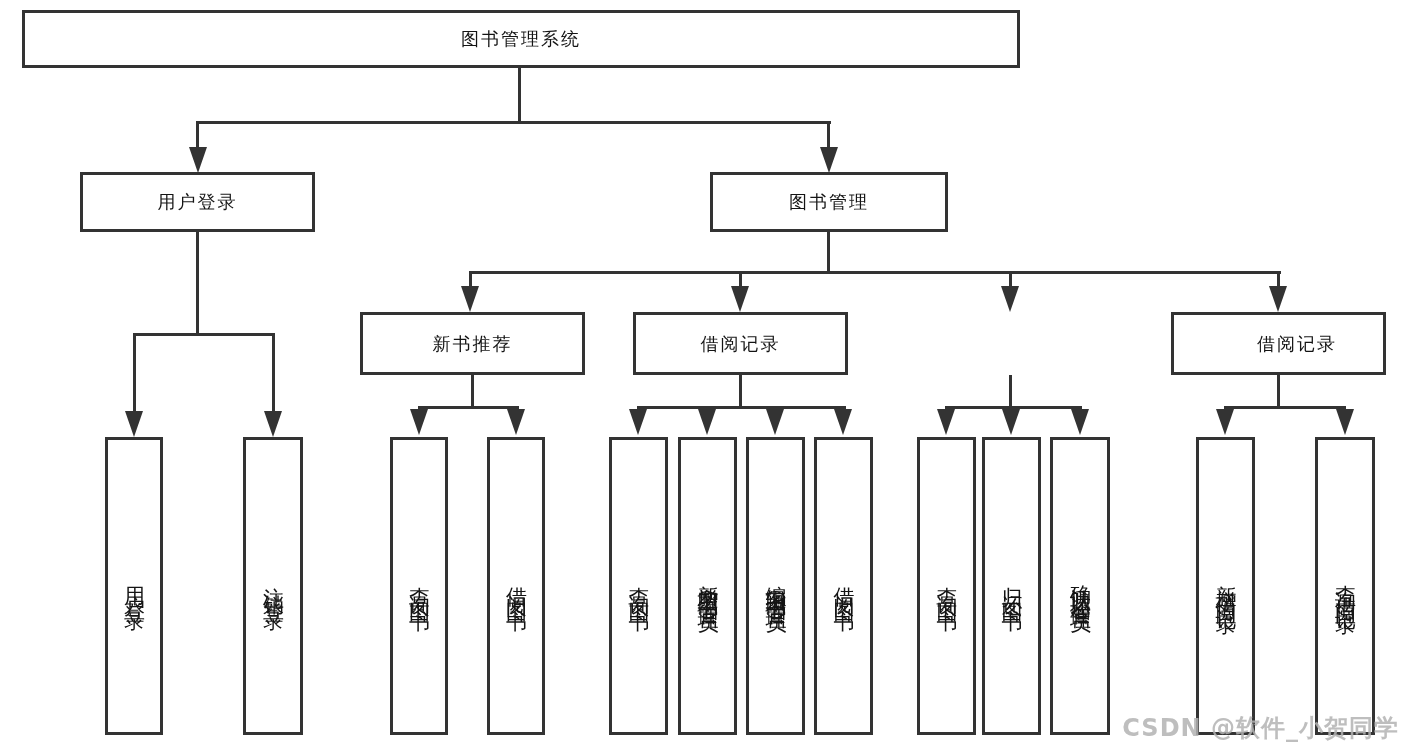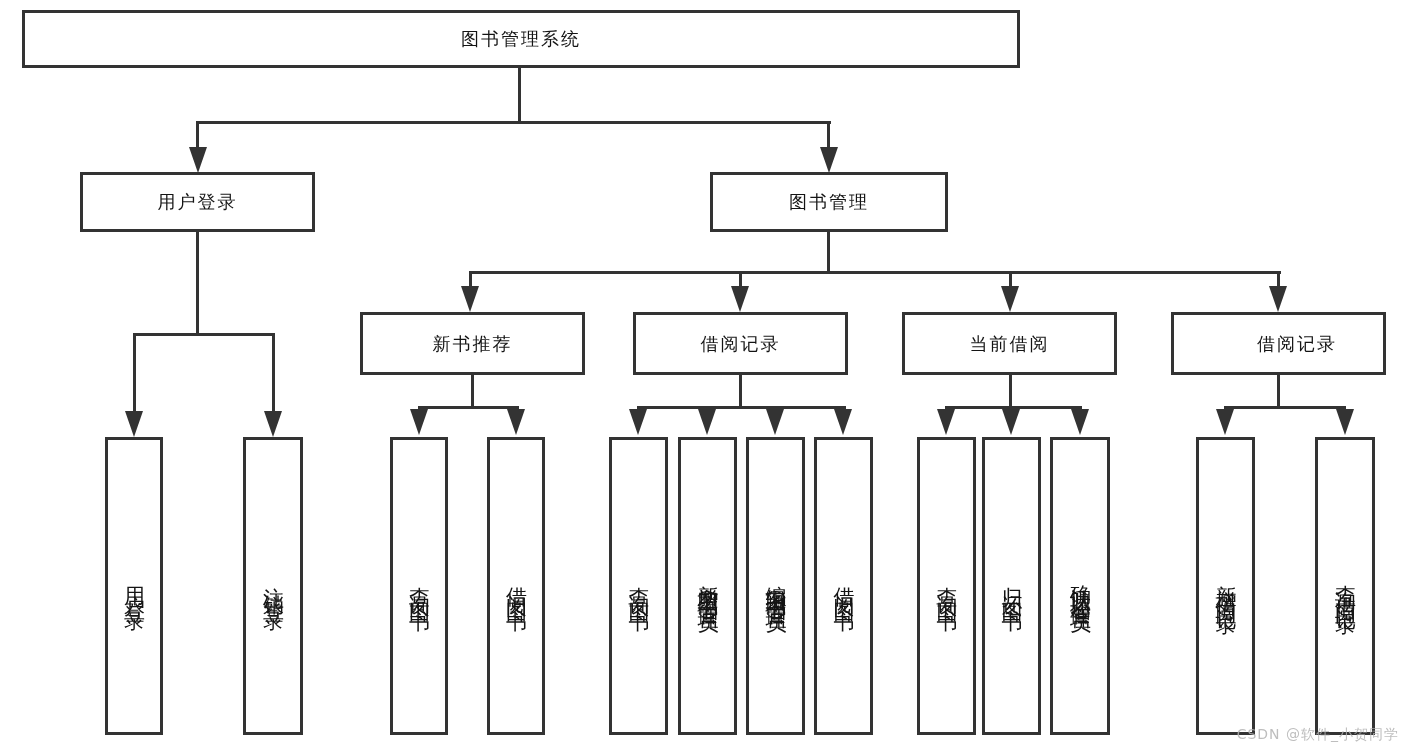--- a/index.html
+++ b/index.html
@@ -19,22 +19,22 @@
     font-size:21px; letter-spacing:8px; color:#141414; line-height:1;
   }
   .line { position:absolute; background:#333333; }
   .arrow {
     position:absolute; width:0; height:0;
     border-left:9px solid transparent; border-right:9px solid transparent;
     border-top:26px solid #333333;
   }
   .watermark {
     position:absolute; right:6px; bottom:3px;
-    font-size:14px; color:#b3b3b3; letter-spacing:1px; z-index:5;
-    font-weight:normal; opacity:0.85;
+    font-size:24px; color:#b3b3b3; letter-spacing:1px; z-index:5;
+    font-weight:bold; opacity:0.85;
   }
 </style>
 </head>
 <body>
 
 <div class="canvas">
 
   <div class="box hnode" style="left:22px; top:10px; width:998px; height:58px;">
     <span>图书管理系统</span>
   </div>
@@ -69,23 +69,20 @@
   <div class="line" style="left:1009px; top:271px; width:3px; height:16px;"></div>
   <div class="arrow" style="left:1001px; top:286px;"></div>
   <div class="line" style="left:1277px; top:271px; width:3px; height:16px;"></div>
   <div class="arrow" style="left:1269px; top:286px;"></div>
 
   <div class="box hnode" style="left:360px; top:312px; width:225px; height:63px;">
     <span>新书推荐</span>
   </div>
   <div class="box hnode" style="left:633px; top:312px; width:215px; height:63px;">
     <span>借阅记录</span>
-  </div>
-  <div class="box hnode" style="left:902px; top:312px; width:215px; height:63px;">
-    <span>当前借阅</span>
   </div>
   <div class="box hnode" style="left:1171px; top:312px; width:215px; height:63px;padding-left:37px;">
     <span>借阅记录</span>
   </div>
 
   <div class="line" style="left:471px; top:375px; width:3px; height:34px;"></div>
   <div class="line" style="left:418px; top:406px; width:101px; height:3px;"></div>
   <div class="arrow" style="left:410px; top:409px;"></div>
   <div class="arrow" style="left:507px; top:409px;"></div>
 

